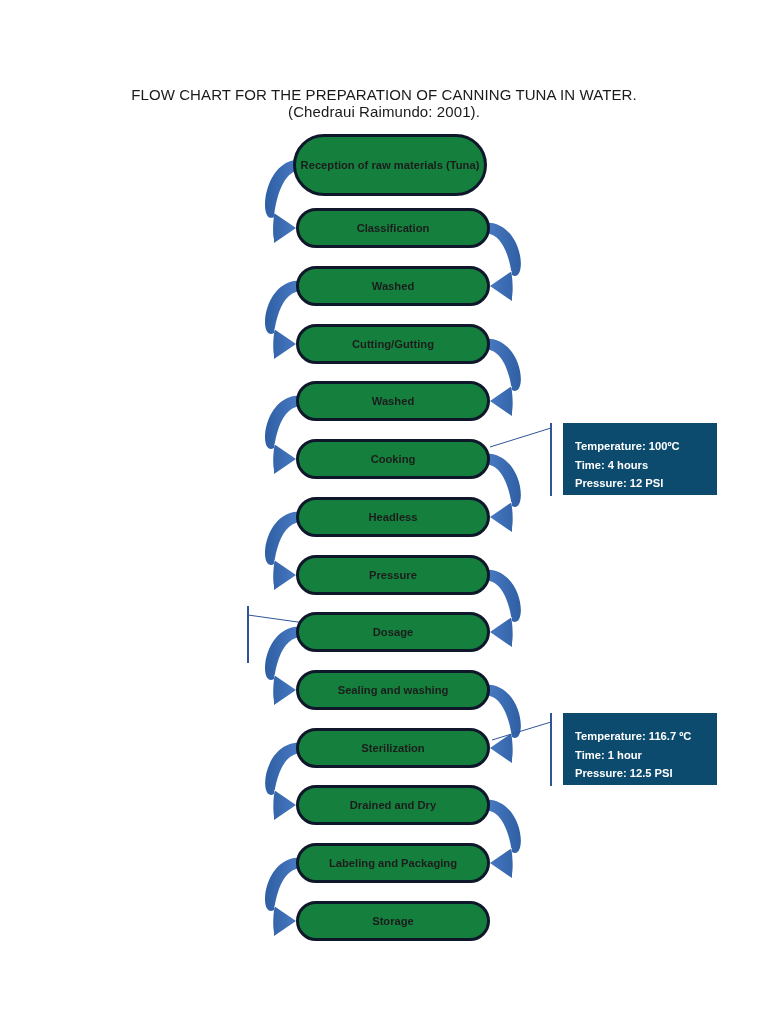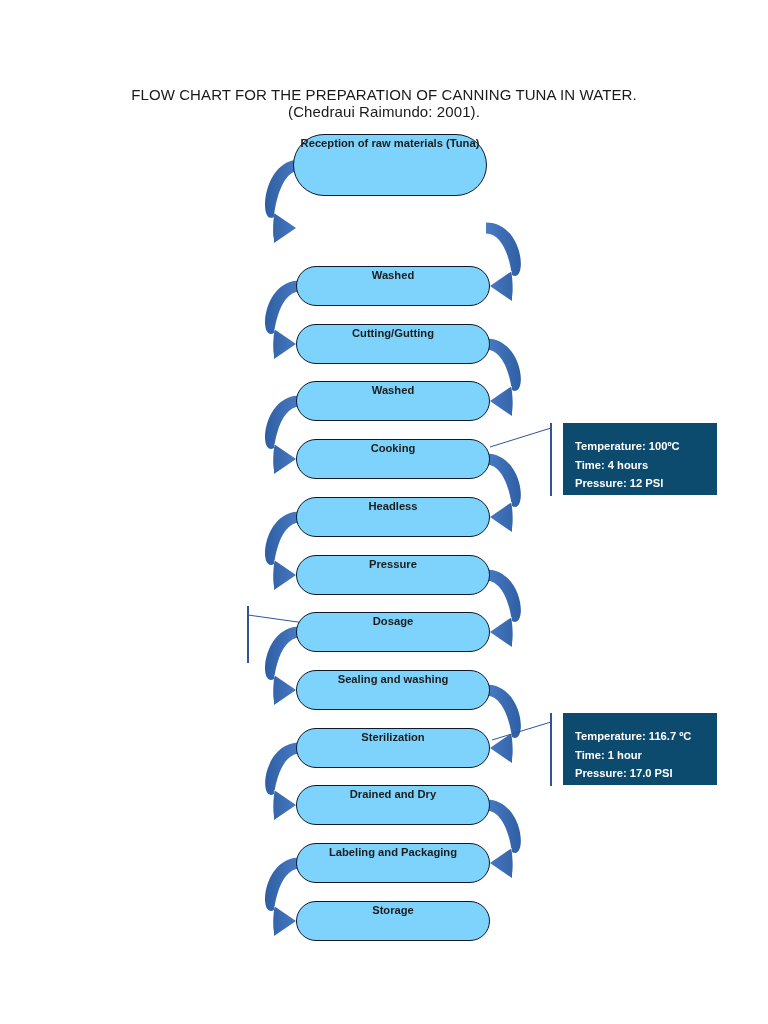--- a/index.html
+++ b/index.html
@@ -19,23 +19,23 @@
     font-size:15px;line-height:17px;letter-spacing:.1px;
     white-space:nowrap;
   }
 
   
   #arrows{position:absolute;left:0;top:0;width:768px;height:1024px;}
 
   
   .pill{
     position:absolute;box-sizing:border-box;
-    background:#7dd3fc;border:1px solid #0f172a;
+    background:#15803d;border:3px solid #0f172a;
     border-radius:999px;
-    display:flex;justify-content:center;
+    display:flex;align-items:center;justify-content:center;
     text-align:center;color:#1c1c1c;
     font-size:11.2px;font-weight:bold;line-height:16px;
     z-index:3;
   }
 
   
   .callout{
     position:absolute;box-sizing:border-box;
     background:#0c4a6e;color:#ffffff;
     font-size:11.2px;font-weight:bold;line-height:18.5px;
@@ -87,20 +87,23 @@
         <line x1="492" y1="740" x2="551" y2="722" stroke="#2F5597" stroke-width="1"></line>
         <line x1="248" y1="606" x2="248" y2="663" stroke="#2F5597" stroke-width="2"></line>
         <line x1="248" y1="615" x2="312" y2="624" stroke="#2F5597" stroke-width="1"></line>
       </g>
   </svg>
 
   <div class="pill" style="left:293px;top:134px;width:194px;height:62px;">
     <span>Reception of raw materials (Tuna)</span>
   </div>
 
+  <div class="pill" style="left:296px;top:208px;width:194px;height:40px;">
+    <span>Classification</span>
+  </div>
 
   <div class="pill" style="left:296px;top:266px;width:194px;height:40px;">
     <span>Washed</span>
   </div>
 
   <div class="pill" style="left:296px;top:324px;width:194px;height:40px;">
     <span>Cutting/Gutting</span>
   </div>
 
   <div class="pill" style="left:296px;top:381px;width:194px;height:40px;">
@@ -146,16 +149,16 @@
   <div class="callout" style="left:563px;top:423px;width:154px;height:72px;">
     <div>Temperature: 100ºC</div>
     <div>Time: 4 hours</div>
     <div>Pressure: 12 PSI</div>
   </div>
 
 
   <div class="callout" style="left:563px;top:713px;width:154px;height:72px;">
     <div>Temperature: 116.7 ºC</div>
     <div>Time: 1 hour</div>
-    <div>Pressure: 17.0 PSI</div>
+    <div>Pressure: 12.5 PSI</div>
   </div>
 
 </div>
 
 </body></html>

